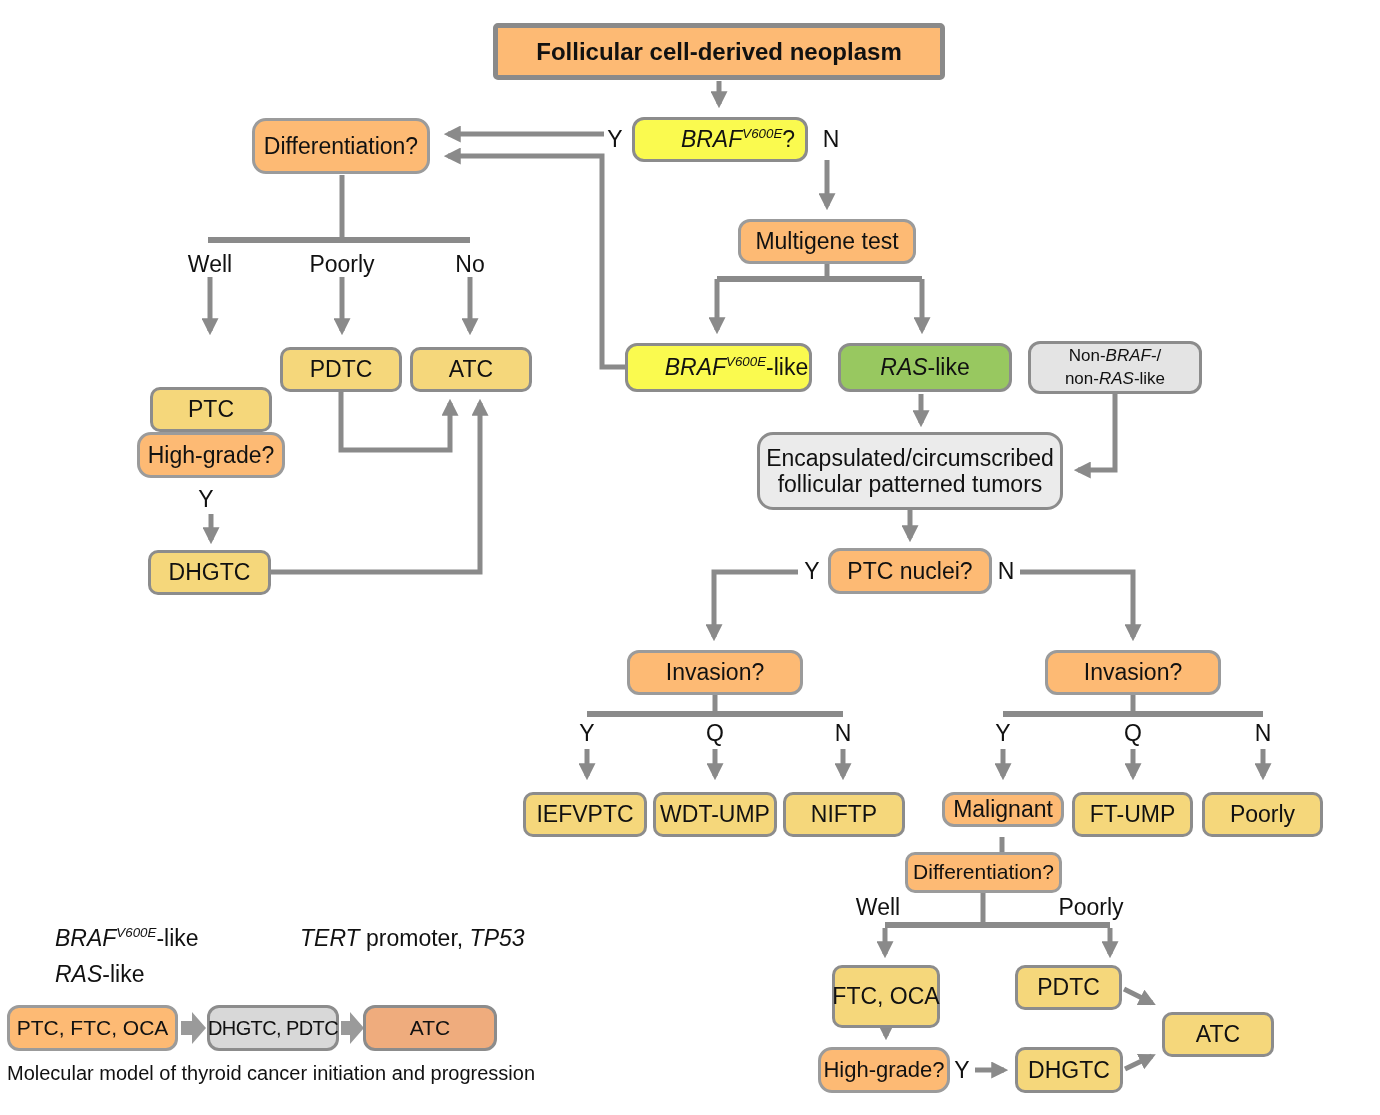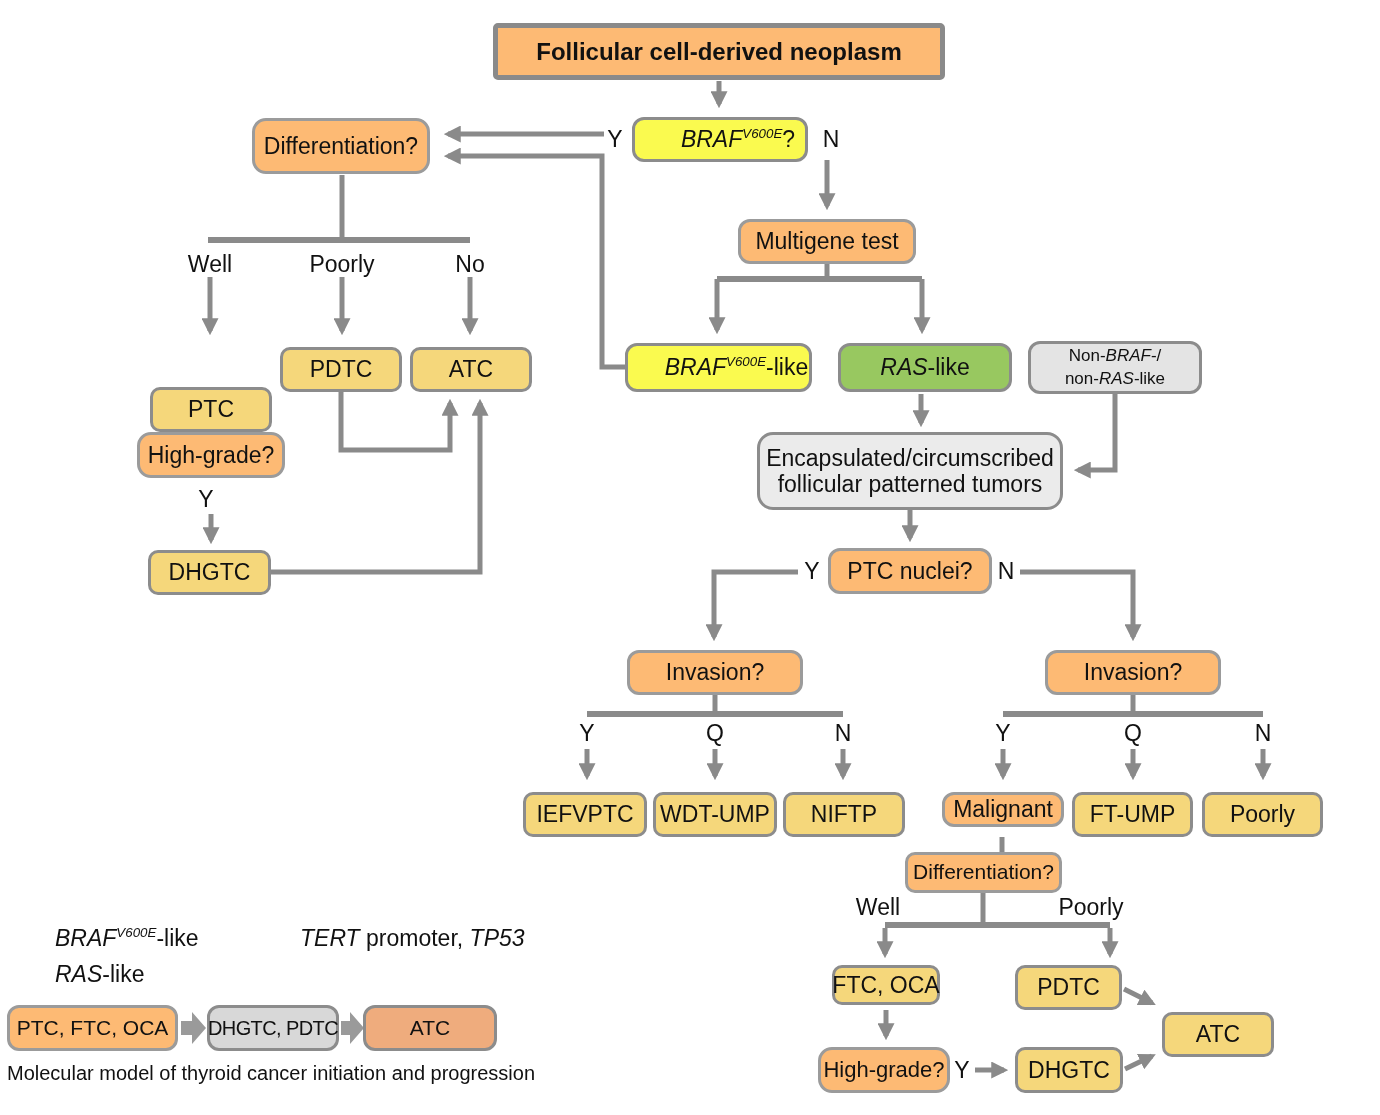--- a/index.html
+++ b/index.html
@@ -192,21 +192,21 @@
     <span>FT-UMP</span>
   </div>
   <div class="node colored tan" style="left:1202px;top:792px;width:121px;height:45px;">
     <span>Poorly</span>
   </div>
 
   <div class="node" style="left:905px;top:852px;width:157px;height:41px;font-size:21px;border-radius:10px;">
     <span>Differentiation?</span>
   </div>
 
-  <div class="node colored tan" style="left:832px;top:965px;width:108px;height:40px;">
+  <div class="node colored tan" style="left:832px;top:965px;width:108px;height:63px;">
     <span>FTC, OCA</span>
   </div>
   <div class="node colored tan" style="left:1015px;top:965px;width:107px;height:45px;">
     <span>PDTC</span>
   </div>
 
   <div class="node" style="left:818px;top:1047px;width:132px;height:46px;font-size:22px;">
     <span>High-grade?</span>
   </div>
   <div class="node colored tan" style="left:1015px;top:1047px;width:108px;height:46px;">

